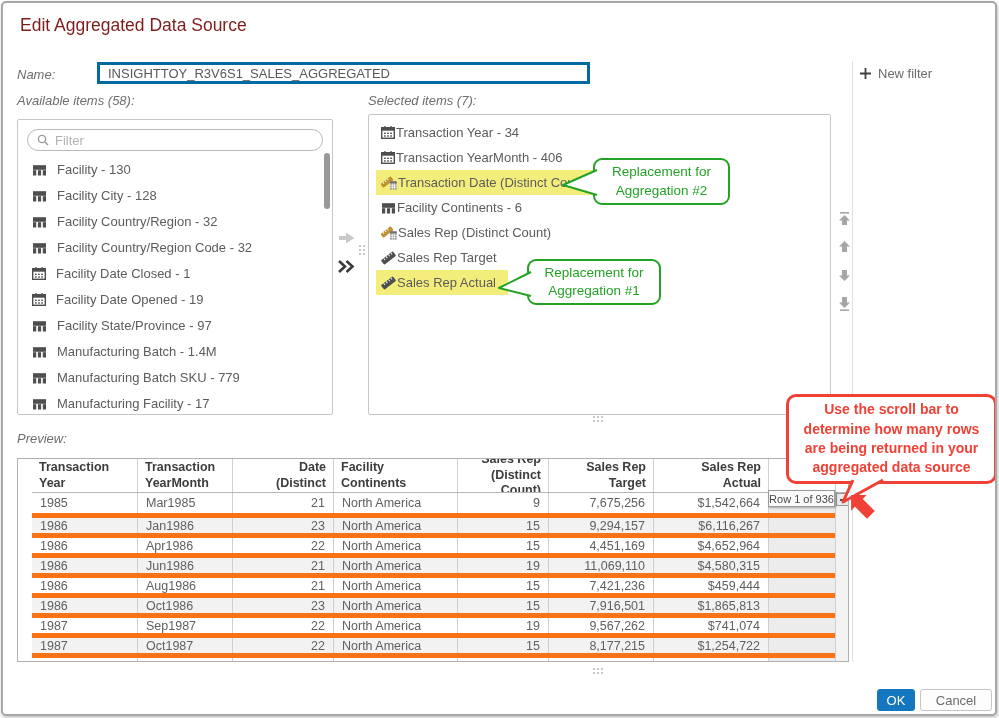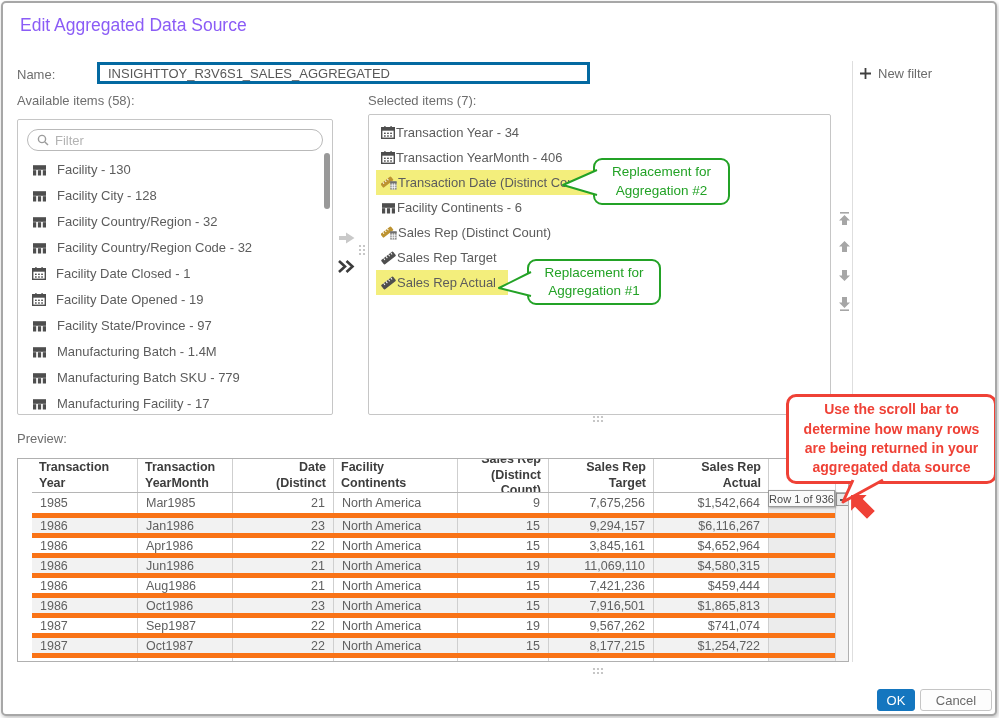--- a/index.html
+++ b/index.html
@@ -1,22 +1,22 @@
 <!DOCTYPE html>
 <html><head>
 <meta charset="utf-8">
 <style>
   * { margin:0; padding:0; box-sizing:border-box; }
   html,body { width:999px; height:718px; background:#ffffff; font-family:"Liberation Sans", sans-serif; }
   .dialog { position:absolute; left:1px; top:1px; width:996px; height:715px;
             border:2px solid #a7a7a7; border-radius:5px; background:#ffffff;
             box-shadow:1px 2px 4px rgba(0,0,0,.25); overflow:hidden; }
   .abs { position:absolute; }
-  .title { left:17px; top:12px; font-size:17.5px; color:#8b5cf6; }
-  .lbl { font-size:13px; color:#6e6e6e; }
+  .title { left:17px; top:12px; font-size:17.5px; color:#7f1d1d; }
+  .lbl { font-size:13px; color:#6e6e6e;font-style:italic; }
   .name-label { left:14px; top:64px; }
   .name-input { left:94px; top:59px; width:493px; height:22px; border:3px solid #0369a1;
                 font-size:13px; color:#585858; padding:0 8px; background:#fff; outline:none;
                 font-family:"Liberation Sans", sans-serif; }
   .avail-label { left:14px; top:90px; }
   .sel-label { left:365px; top:90px; }
 
   .listbox { border:1px solid #c6c6c6; border-radius:2px; background:#fff; }
   .avail-box { left:14px; top:116px; width:316px; height:296px; }
   .sel-box { left:365px; top:111px; width:463px; height:301px; }
@@ -418,21 +418,21 @@
             <div class="cell" style="width: 105px; justify-content: flex-end;">9,294,157</div>
             <div class="cell" style="width: 115px; justify-content: flex-end;">$6,116,267</div>
             <div class="cell filler" style="width: 80px; justify-content: flex-start;"></div>
           </div>
           <div class="tr">
             <div class="cell" style="width: 106px; justify-content: flex-start;">1986</div>
             <div class="cell" style="width: 95px; justify-content: flex-start;">Apr1986</div>
             <div class="cell" style="width: 101px; justify-content: flex-end;">22</div>
             <div class="cell" style="width: 124px; justify-content: flex-start;">North America</div>
             <div class="cell" style="width: 91px; justify-content: flex-end;">15</div>
-            <div class="cell" style="width: 105px; justify-content: flex-end;">3,845,161</div>
+            <div class="cell" style="width: 105px; justify-content: flex-end;">4,451,169</div>
             <div class="cell" style="width: 115px; justify-content: flex-end;">$4,652,964</div>
             <div class="cell filler" style="width: 80px; justify-content: flex-start;"></div>
           </div>
           <div class="tr even">
             <div class="cell" style="width: 106px; justify-content: flex-start;">1986</div>
             <div class="cell" style="width: 95px; justify-content: flex-start;">Jun1986</div>
             <div class="cell" style="width: 101px; justify-content: flex-end;">21</div>
             <div class="cell" style="width: 124px; justify-content: flex-start;">North America</div>
             <div class="cell" style="width: 91px; justify-content: flex-end;">19</div>
             <div class="cell" style="width: 105px; justify-content: flex-end;">11,069,110</div>

